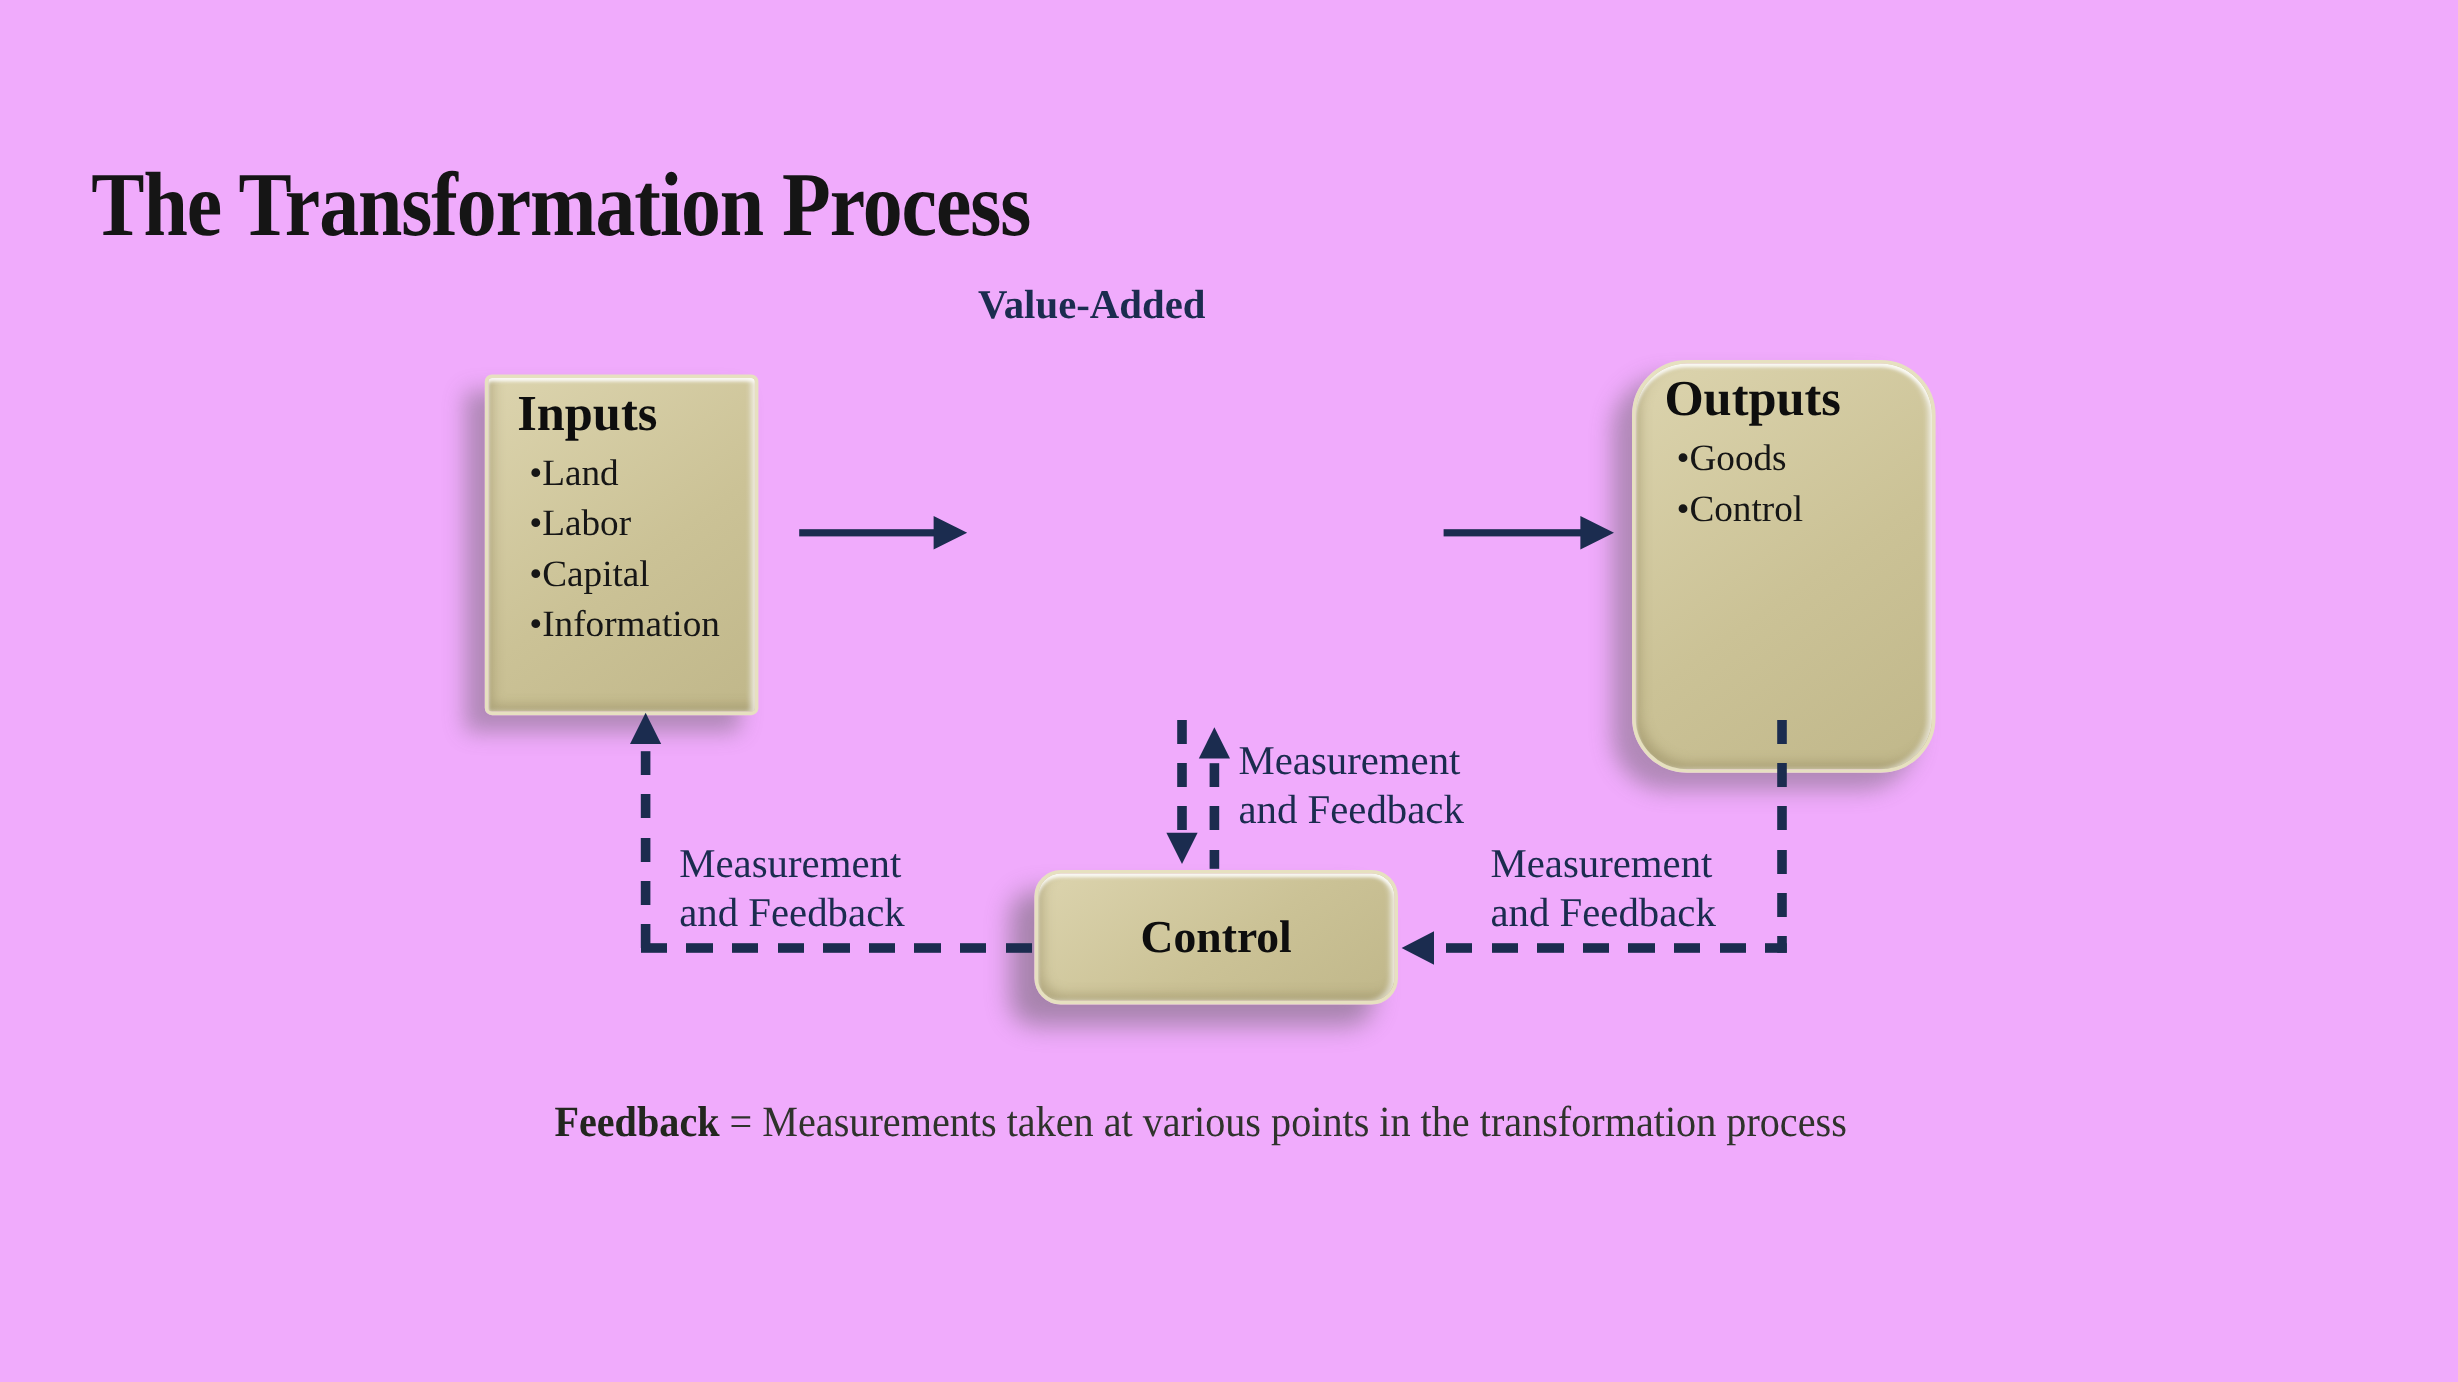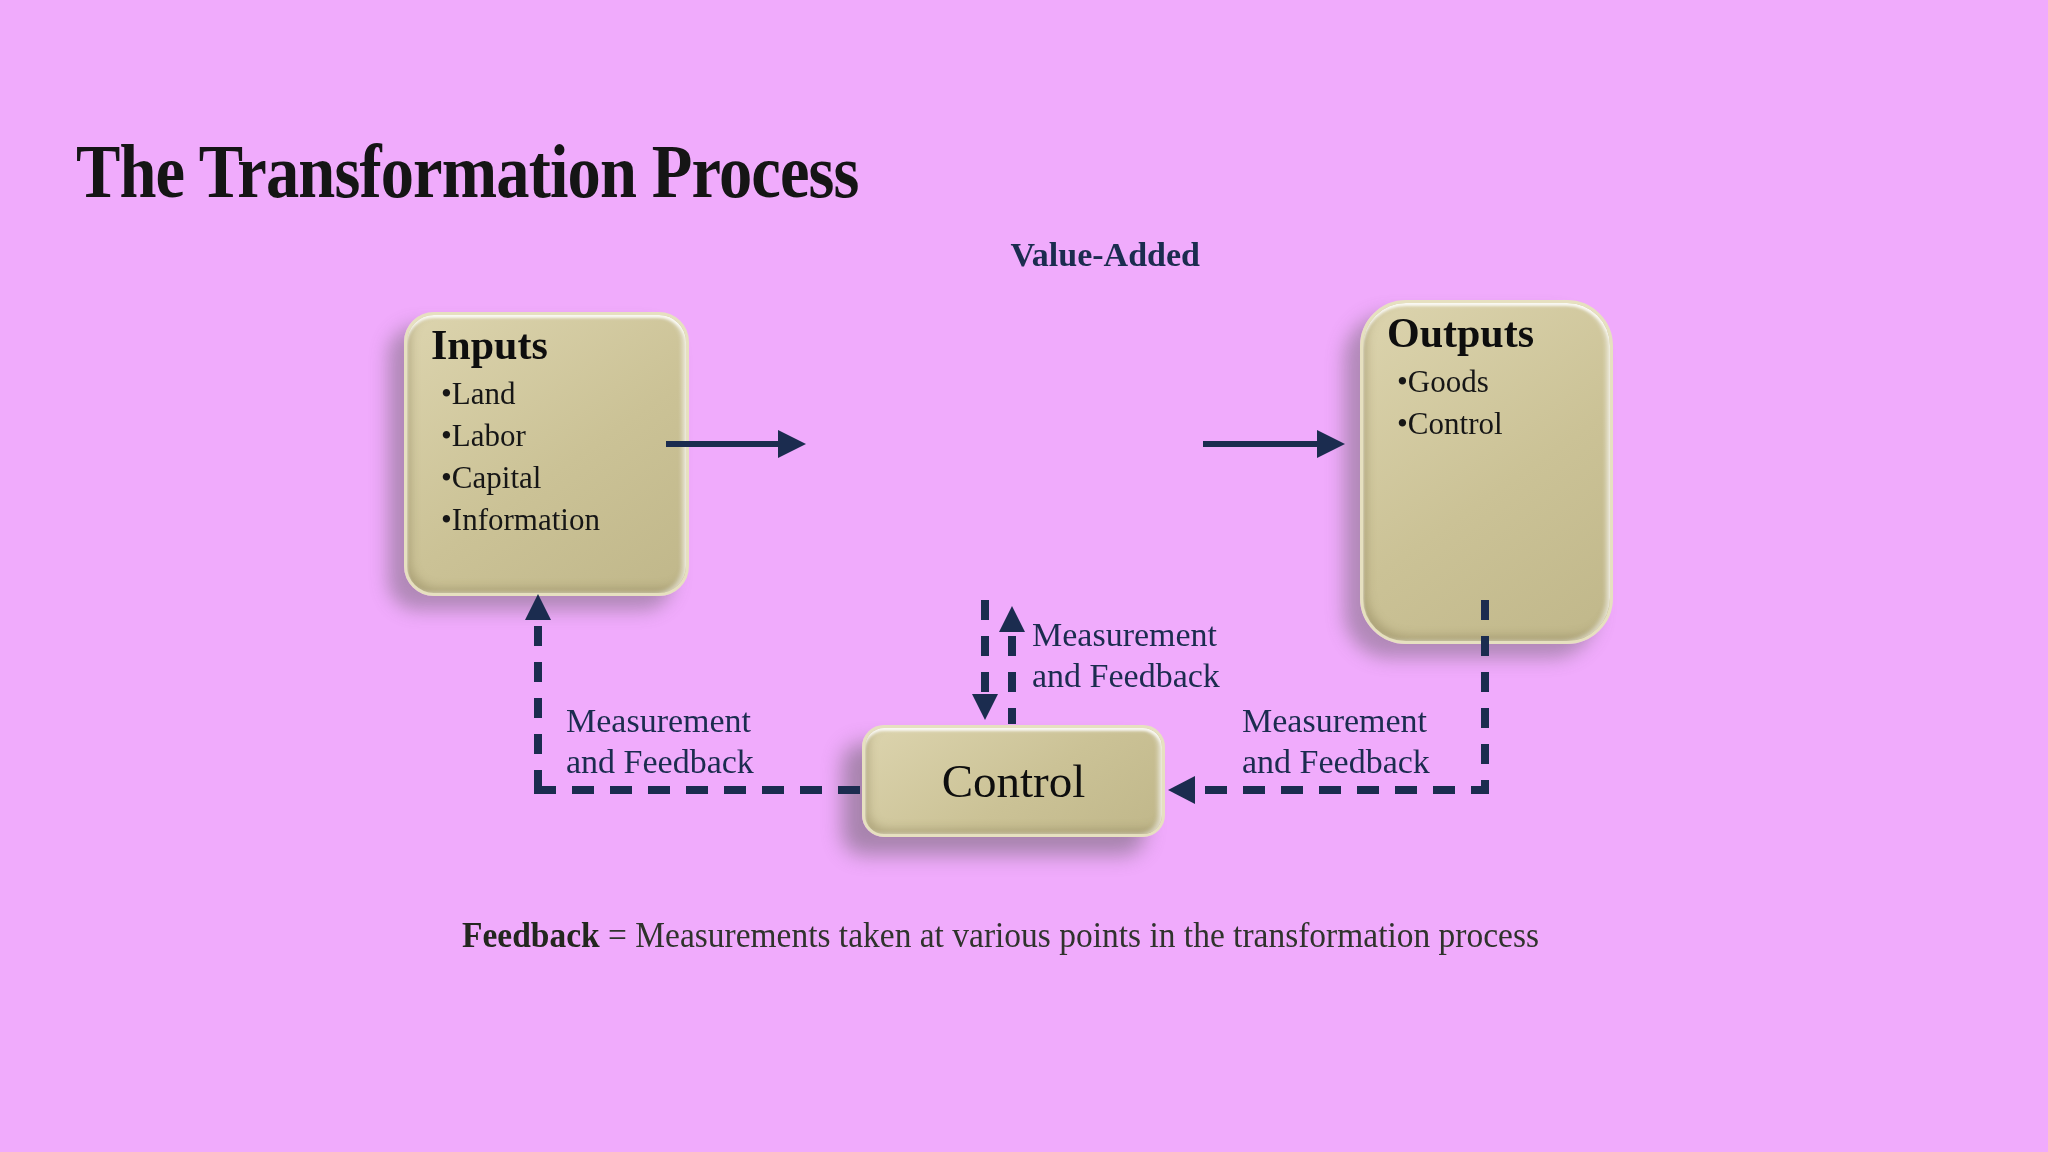--- a/index.html
+++ b/index.html
@@ -15,21 +15,21 @@
     font-family:"Liberation Serif","DejaVu Serif",serif;
   }
   
   .slide-title{
     position:absolute;left:76px;top:128px;
     font-size:76px;font-weight:bold;color:#151515;letter-spacing:-1px;
     transform:scaleX(.875);transform-origin:left top;white-space:nowrap;
   }
   
   .value-added{
-    position:absolute;left:815px;top:236px;width:385px;text-align:right;
+    position:absolute;left:815px;top:236px;width:385px;text-align:left;
     font-size:34px;font-weight:bold;color:var(--navy);
   }
   
   .box{
     position:absolute;
     background:linear-gradient(145deg,var(--boxhi) 0%,var(--boxfill) 55%,var(--boxlo) 100%);
     border:3px solid var(--boxrim);
     box-shadow:-16px 14px 18px rgba(90,90,90,.42),
                inset 0 3px 3px rgba(255,255,255,.85),
                inset -4px 0 4px rgba(255,255,255,.55),
@@ -37,36 +37,36 @@
     box-sizing:border-box;
   }
   .box-heading{
     position:absolute;left:24px;top:6px;
     font-size:42px;font-weight:bold;color:#0e0e0e;white-space:nowrap;
   }
   .box-list{
     position:absolute;left:22px;top:58px;
     font-size:31px;color:#161616;line-height:42px;white-space:nowrap;margin-left:12px;
   }
-  #inputs-box{left:404px;top:312px;width:285px;height:284px;border-radius:30px;}
+  #inputs-box{left:404px;top:312px;width:228px;height:284px;border-radius:6px;}
   #transformation-box{left:815px;top:298px;width:385px;height:298px;border-radius:48px;}
   .tbox-text{
     position:absolute;left:0;top:12px;width:100%;text-align:center;
     font-size:42px;font-weight:bold;color:#0e0e0e;line-height:52px;
   }
   #outputs-box{left:1360px;top:300px;width:253px;height:344px;border-radius:46px;}
   #control-box{
     left:862px;top:725px;width:303px;height:112px;border-radius:22px;
     display:flex;align-items:center;justify-content:center;
     box-shadow:-20px 18px 20px rgba(90,90,90,.48),
                inset 0 3px 3px rgba(255,255,255,.85),
                inset -4px 0 4px rgba(255,255,255,.55),
                inset 4px -5px 10px rgba(120,110,70,.35);
   }
-  .control-label{font-size:47px;font-weight:normal;color:#0e0e0e;}
+  .control-label{font-size:38px;font-weight:bold;color:#0e0e0e;}
   
   .sline{position:absolute;height:6px;background:var(--navy);}
   .tri-right{position:absolute;width:0;height:0;
     border-top:14px solid transparent;border-bottom:14px solid transparent;
     border-left:28px solid var(--navy);}
   .tri-left{position:absolute;width:0;height:0;
     border-top:14px solid transparent;border-bottom:14px solid transparent;
     border-right:27px solid var(--navy);}
   .tri-up{position:absolute;width:0;height:0;
     border-left:13px solid transparent;border-right:13px solid transparent;

